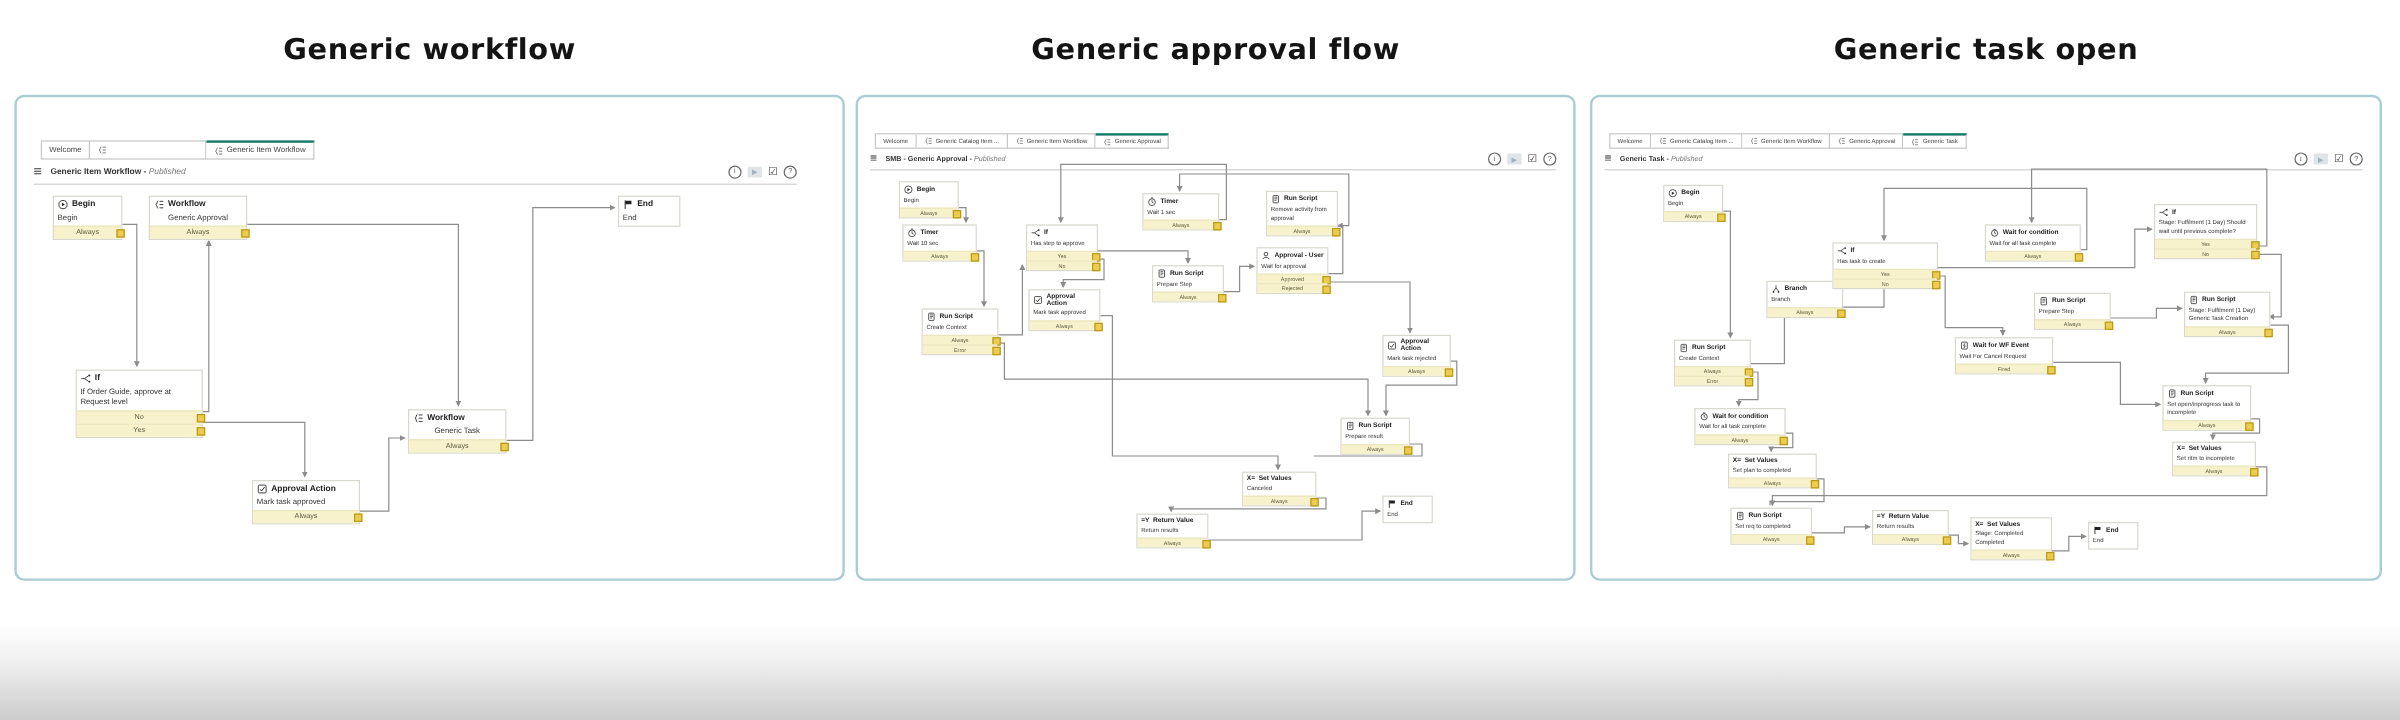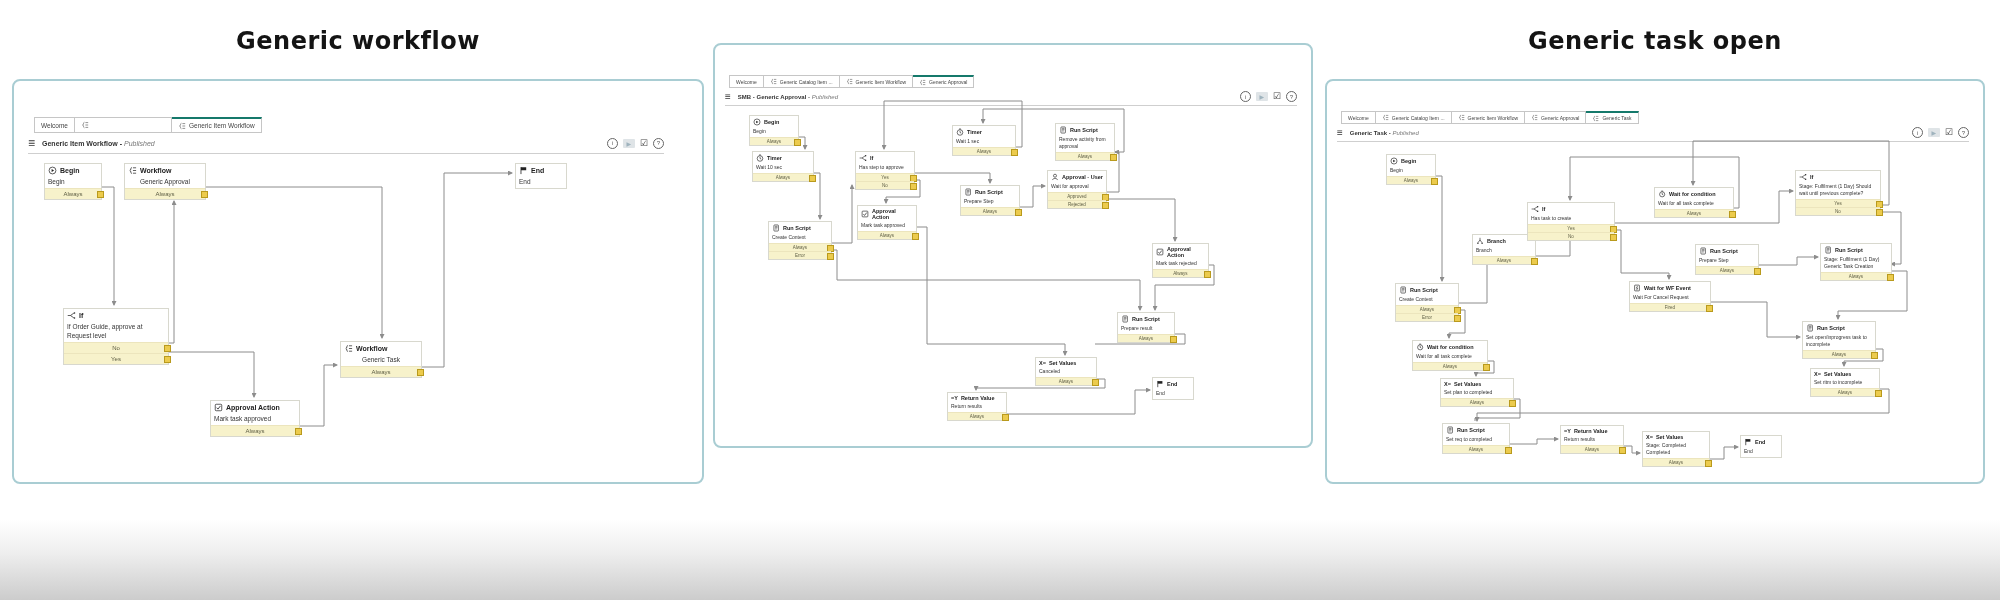--- a/index.html
+++ b/index.html
@@ -182,20 +182,21 @@
               </svg>
             </span>
             <span>Approval Action</span>
           </div>
           <div class="node-body">Mark task approved</div>
           <div class="node-out"><span>Always</span><span class="port"></span></div>
         </div>
       </div>
     </div>
     <div class="figure small" style="left: 713px; width: 600px;">
+      <div class="fig-title">Generic approval flow</div>
       <div class="window">
         <div class="tabs">
           <div class="tab">
             <span>Welcome</span>
           </div>
           <div class="tab">
             <span class="node-icon">
               <svg viewBox="0 0 10 10" width="7" height="7">
                 <path d="M4.2 1.5 C2.8 1.5 3.6 5 2 5 C3.6 5 2.8 8.5 4.2 8.5" fill="none" stroke="currentColor" stroke-width="0.8"></path>
                 <path d="M5.5 2 H9 M5.5 5 H9 M5.5 8 H9" stroke="currentColor" stroke-width="0.8"></path>

